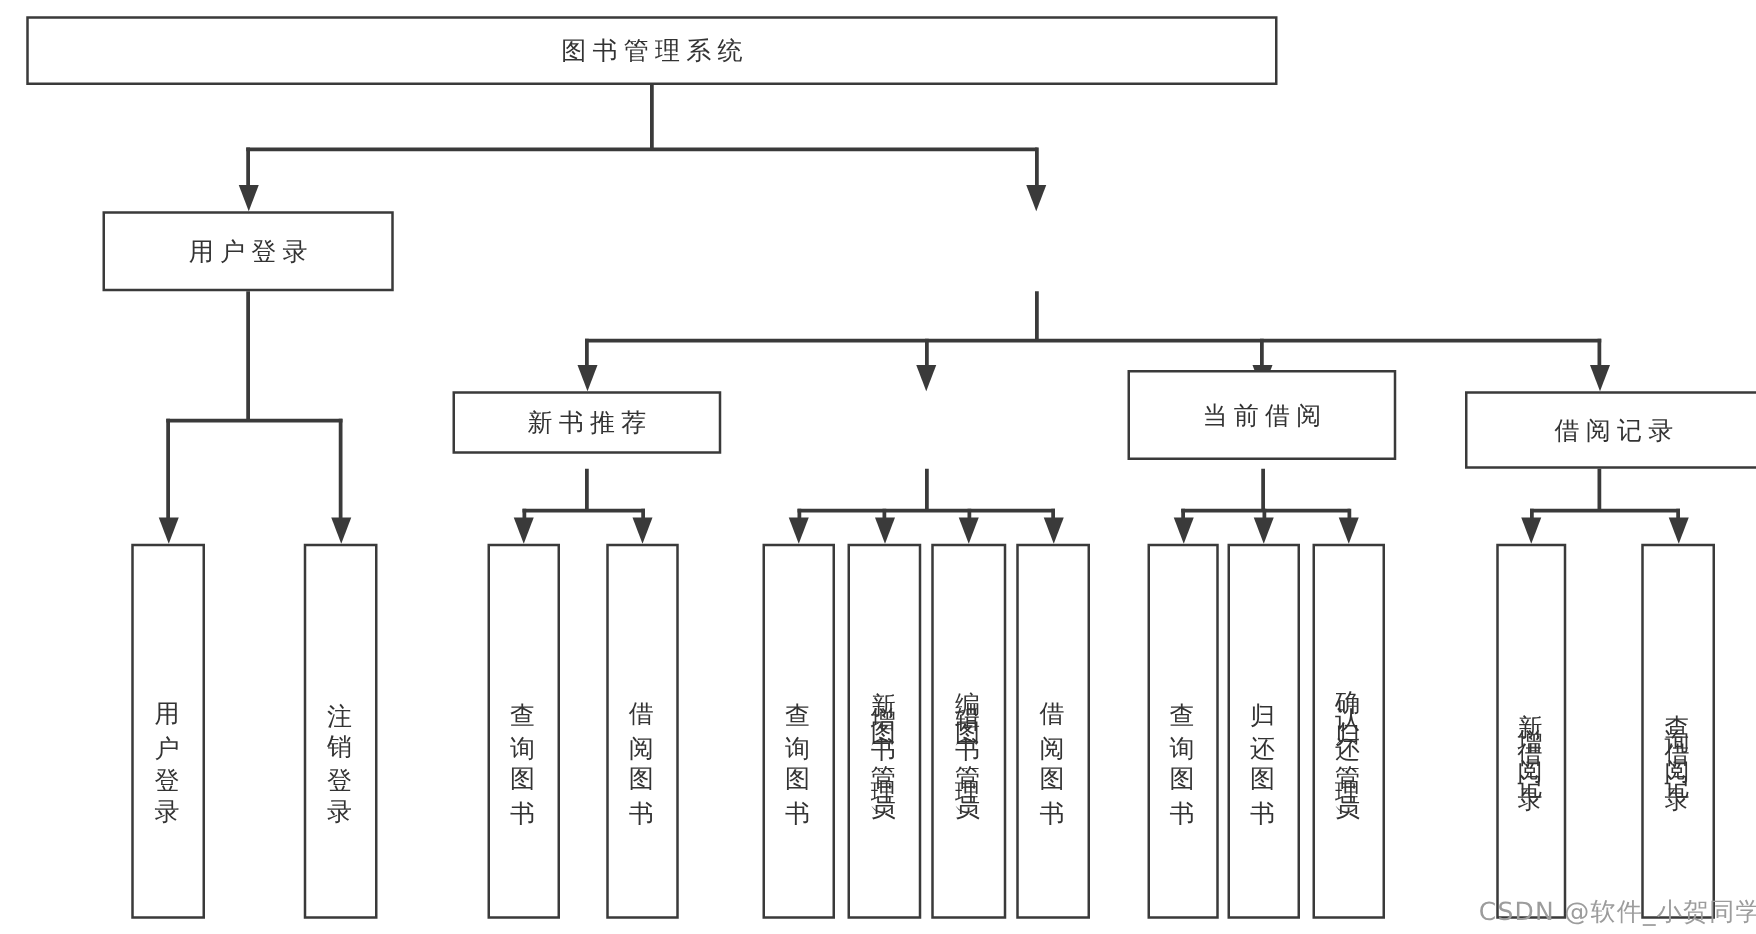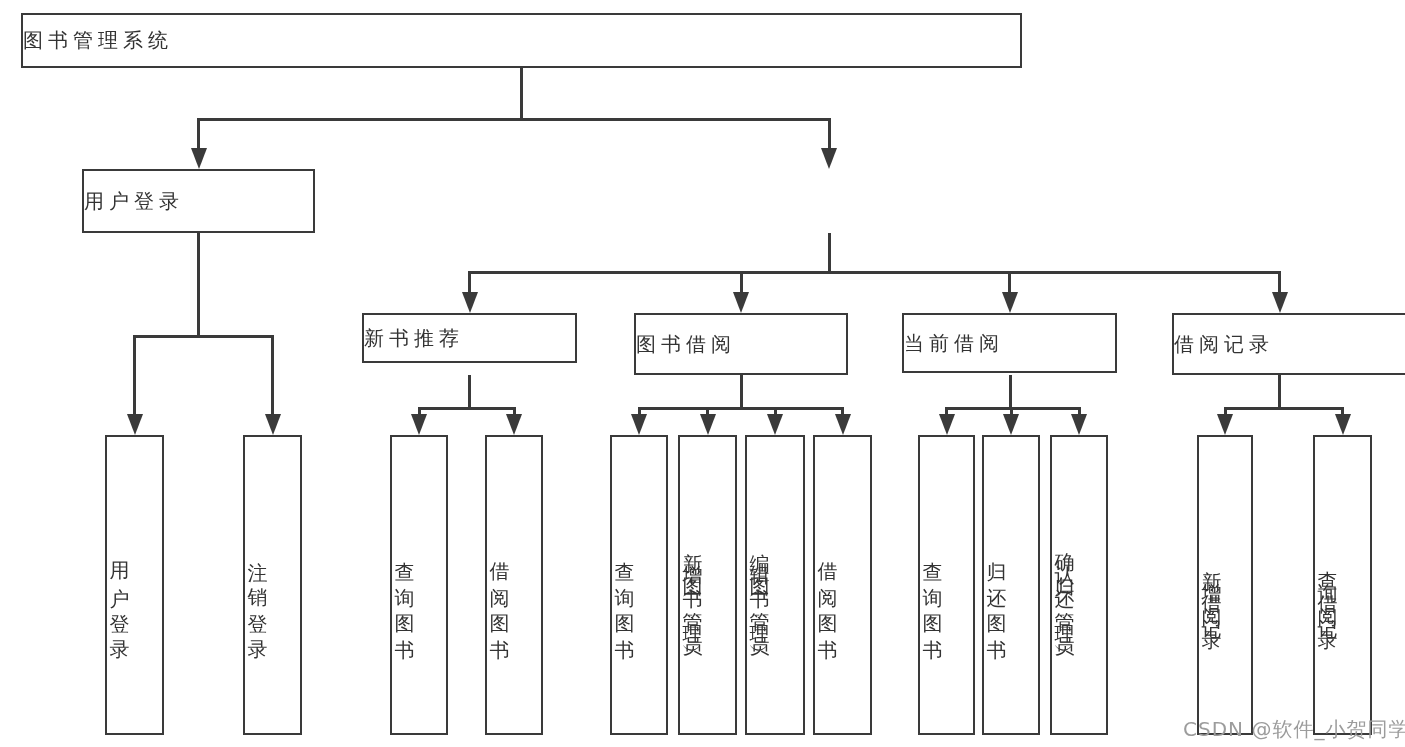--- a/index.html
+++ b/index.html
@@ -16,21 +16,21 @@
     overflow:hidden;
   }
   
   .box{
     position:absolute;
     box-sizing:border-box;
     border:2.5px solid var(--line);
     background:#ffffff;
     display:flex;
     align-items:center;
-    justify-content:flex-start;
+    justify-content:center;
     color:var(--text);
   }
   .hlabel{
     font-size:20px;
     letter-spacing:5px;
     margin-right:-5px;
     color:var(--text);
     white-space:nowrap;
   }
   .leaf span{
@@ -100,24 +100,21 @@
   <div class="vl" style="left:739.5px;top:270.5px;height:25px"></div>
   <div class="arrow" style="left:733px;top:292px"></div>
   <div class="vl" style="left:1008px;top:270.5px;height:25px"></div>
   <div class="arrow" style="left:1001.5px;top:292px"></div>
   <div class="vl" style="left:1278px;top:270.5px;height:25px"></div>
   <div class="arrow" style="left:1271.5px;top:292px"></div>
 
   <div class="box" style="left:362px;top:313px;width:215px;height:50px">
     <span class="hlabel">新书推荐</span>
   </div>
-  <div class="box" style="left:634px;top:313px;width:214px;height:62px">
-    <span class="hlabel">图书借阅</span>
-  </div>
-  <div class="box" style="left:902px;top:313px;width:215px;height:60px">
+  <div class="box" style="left:902px;top:296px;width:215px;height:72px">
     <span class="hlabel">当前借阅</span>
   </div>
   <div class="box" style="left:1172px;top:313px;width:238px;height:62px">
     <span class="hlabel">借阅记录</span>
   </div>
 
   <div class="vl" style="left:468px;top:375px;height:34px"></div>
   <div class="hl" style="left:417.5px;top:406.5px;width:98px"></div>
   <div class="vl" style="left:417.5px;top:406.5px;height:12px"></div>
   <div class="arrow" style="left:411px;top:414px"></div>

